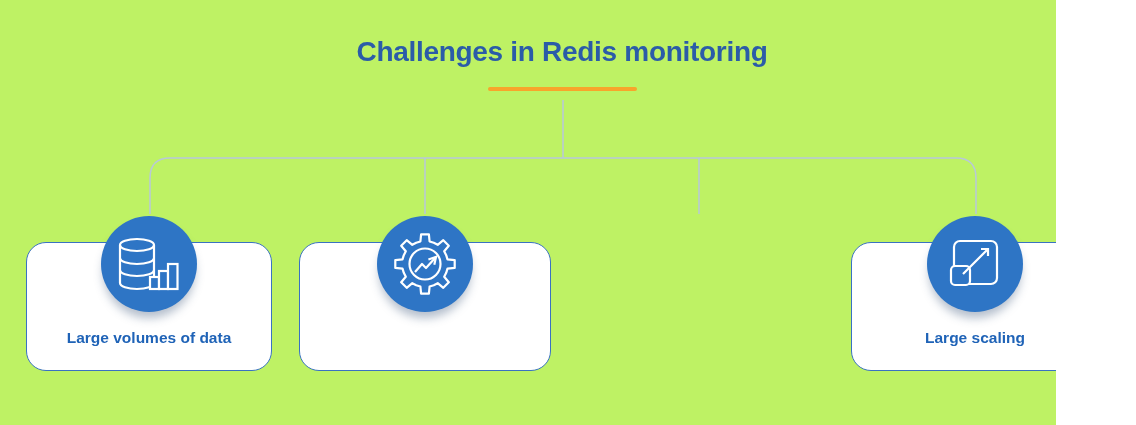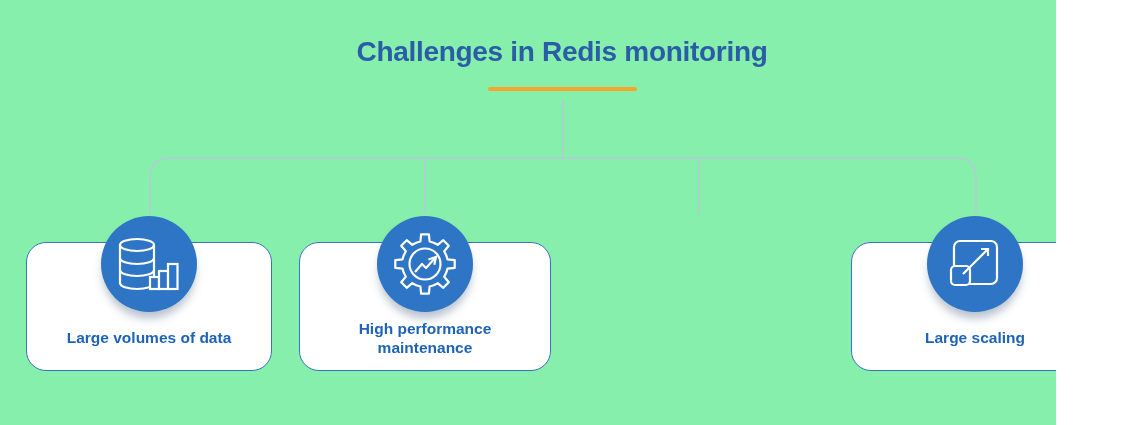--- a/index.html
+++ b/index.html
@@ -1,17 +1,17 @@
 <!DOCTYPE html>
 <html style="--title: #2b5ca8; --accent-underline: #f7a52b; --node-blue: #2e75c5; --card-border: #3a72c2; --label: #1f63b7; --connector: #b8c8da;"><head>
 <meta charset="utf-8">
 <style>
   html,body{margin:0;padding:0;background:#fff;}
   .stage{
-    position:relative;width:1056px;height:425px;background:#86efac;overflow:hidden;
+    position:relative;width:1056px;height:425px;background:#bef264;overflow:hidden;
     font-family:"Liberation Sans","DejaVu Sans",sans-serif;
   }
   .title{
     position:absolute;top:36px;left:562px;transform:translateX(-50%);
     white-space:nowrap;font-size:28px;font-weight:bold;letter-spacing:-0.3px;
     color:var(--title,#2b5ca8);
   }
   .underline{
     position:absolute;top:87px;left:488px;width:149px;height:4px;border-radius:2px;
     background:var(--accent-underline,#f7a52b);
@@ -67,21 +67,20 @@
 
   <div class="card c2">
     <div class="node">
       <svg width="96" height="96" viewBox="-48 -48 96 96">
         <polygon class="ic" points="-4.6,-22.5 -3.9,-29.7 3.9,-29.7 4.6,-22.5 8.8,-21.2 12.7,-19.2 18.3,-23.8 23.8,-18.3 19.2,-12.7 21.2,-8.8 22.5,-4.6 29.7,-3.9 29.7,3.9 22.5,4.6 21.2,8.8 19.2,12.7 23.8,18.3 18.3,23.8 12.7,19.2 8.8,21.2 4.6,22.5 3.9,29.7 -3.9,29.7 -4.6,22.5 -8.8,21.2 -12.7,19.2 -18.3,23.8 -23.8,18.3 -19.2,12.7 -21.2,8.8 -22.5,4.6 -29.7,3.9 -29.7,-3.9 -22.5,-4.6 -21.2,-8.8 -19.2,-12.7 -23.8,-18.3 -18.3,-23.8 -12.7,-19.2 -8.8,-21.2" stroke-linejoin="round"></polygon>
         <circle class="ic" cx="0" cy="0" r="15.5"></circle>
         <polyline class="ic" points="-10,8 -3,0 1,4 11,-7" stroke-linejoin="round"></polyline>
         <path class="ic" d="M3.4 -4.5 L11 -7 L9.3 0.8"></path>
       </svg>
     </div>
-    <div class="label">High performance maintenance</div>
   </div>
 
 
   <div class="card c4">
     <div class="node">
       <svg width="96" height="96" viewBox="-48 -48 96 96">
         <rect class="ic" x="-21" y="-23" width="43" height="43" rx="6"></rect>
         <rect class="icfill" x="-24" y="2" width="19" height="19" rx="4"></rect>
         <path class="ic" d="M-12 10 L13 -15 M6 -15 L13 -15 L13 -8"></path>
       </svg>

